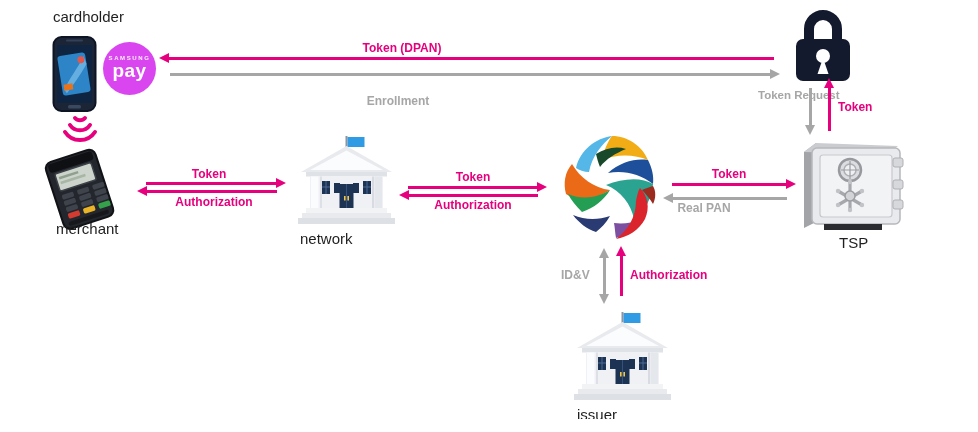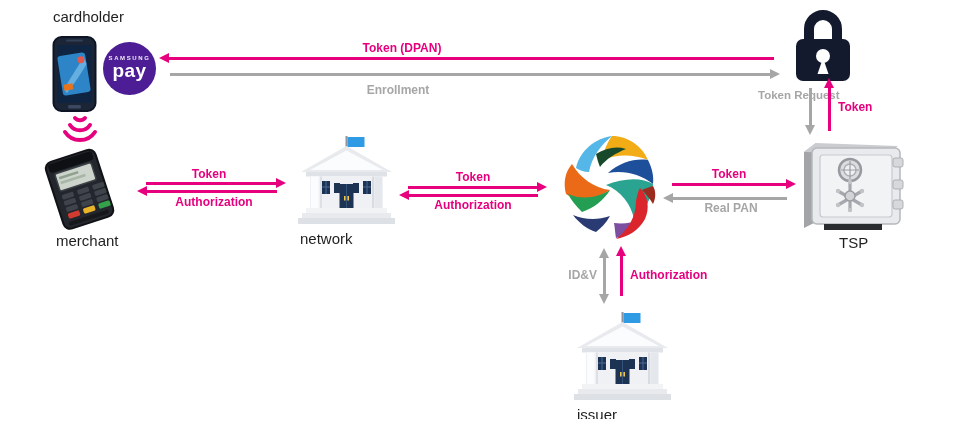--- a/index.html
+++ b/index.html
@@ -21,21 +21,21 @@
   .arrow.h.hl::before{content:"";position:absolute;left:-9px;top:-4px;
     border-top:5.5px solid transparent;border-bottom:5.5px solid transparent;border-right:10px solid;}
   .arrow.h.hr::after{content:"";position:absolute;right:-9px;top:-4px;
     border-top:5.5px solid transparent;border-bottom:5.5px solid transparent;border-left:10px solid;}
   .arrow.v.hu::before{content:"";position:absolute;top:-9px;left:-4px;
     border-left:5.5px solid transparent;border-right:5.5px solid transparent;border-bottom:10px solid;}
   .arrow.v.hd::after{content:"";position:absolute;bottom:-9px;left:-4px;
     border-left:5.5px solid transparent;border-right:5.5px solid transparent;border-top:10px solid;}
   
   .spay{position:absolute;left:103px;top:42px;width:53px;height:53px;border-radius:50%;
-        background:#4c1d95;color:#fff;text-align:center;}
+        background:#d946ef;color:#fff;text-align:center;}
   .spay-top{font-size:6px;letter-spacing:1.6px;margin-top:13px;opacity:.92;font-weight:bold;}
   .spay-main{font-size:19px;font-weight:600;line-height:19px;letter-spacing:.5px;}
   .twoline{line-height:13px;font-size:11.5px;}
   .icon{position:absolute;}
 </style>
 </head>
 <body>
 
 <div class="canvas">
 
@@ -84,21 +84,21 @@
         <rect x="7" y="48" width="12" height="5" rx="1.5"></rect>
         <rect x="23" y="48" width="12" height="5" rx="1.5"></rect>
         <rect x="39" y="48" width="12" height="5" rx="1.5"></rect>
       </g>
       <rect x="7" y="54.5" width="12" height="5.5" rx="1.5" fill="#d23b2f"></rect>
       <rect x="23" y="54.5" width="12" height="5.5" rx="1.5" fill="#e9b428"></rect>
       <rect x="39" y="54.5" width="12" height="5.5" rx="1.5" fill="#35a14a"></rect>
       <rect x="5" y="63" width="42" height="4" rx="2" fill="#16181c"></rect>
     </g>
   </svg>
-  <div class="nlabel" style="left:56px;top:232px">merchant</div>
+  <div class="nlabel" style="left:56px;top:220px">merchant</div>
 
   <svg class="icon" style="left:294px;top:136px" width="106" height="88" viewBox="0 0 106 88">
     <rect x="51.5" y="0" width="2" height="13" fill="#8d949e"></rect>
     <rect x="53.5" y="1" width="17" height="10" fill="#2f9be4"></rect>
     <polygon points="52.5,10 7,36 98,36" fill="#e8eaee"></polygon>
     <polygon points="52.5,14.5 16,34 89,34" fill="#fbfcfd"></polygon>
     <rect x="12" y="36" width="81" height="4.5" fill="#dfe2e7"></rect>
     <rect x="16" y="40.5" width="73" height="31.5" fill="#f0f1f4"></rect>
     <rect x="17" y="40.5" width="7.5" height="31.5" fill="#fbfcfd"></rect>
     <rect x="26" y="40.5" width="2" height="31.5" fill="#dde0e5"></rect>
@@ -207,40 +207,40 @@
   <svg class="icon" style="left:795px;top:6px" width="56" height="77" viewBox="0 0 56 77">
     <path d="M14,36 V23 A14,14 0 0 1 42,23 V36" fill="none" stroke="#141a2e" stroke-width="10"></path>
     <rect x="1" y="33" width="54" height="42" rx="7" fill="#141a2e"></rect>
     <circle cx="28" cy="50" r="7" fill="#ffffff"></circle>
     <polygon points="28,52 22.5,68 33.5,68" fill="#ffffff"></polygon>
   </svg>
 
   <div class="albl mag ctr" style="left:402px;top:41px">Token (DPAN)</div>
   <div class="arrow h hl mag-bg" style="left:168px;top:57px;width:606px"></div>
   <div class="arrow h hr gry-bg" style="left:170px;top:73px;width:601px"></div>
-  <div class="albl gry ctr" style="left:398px;top:83px">Enrollment</div>
+  <div class="albl gry ctr" style="left:398px;top:94px">Enrollment</div>
 
   <div class="albl gry twoline" style="left:758px;top:89px;width:56px;text-align:right">Token Request</div>
   <div class="arrow v hd gry-bg" style="left:809px;top:88px;height:38px"></div>
   <div class="arrow v hu mag-bg" style="left:828px;top:87px;height:44px"></div>
   <div class="albl mag" style="left:838px;top:100px">Token</div>
 
   <div class="albl mag ctr" style="left:209px;top:167px">Token</div>
   <div class="arrow h hr mag-bg" style="left:146px;top:182px;width:131px"></div>
   <div class="arrow h hl mag-bg" style="left:146px;top:190px;width:131px"></div>
   <div class="albl mag ctr" style="left:214px;top:195px">Authorization</div>
 
   <div class="albl mag ctr" style="left:473px;top:170px">Token</div>
   <div class="arrow h hr mag-bg" style="left:408px;top:186px;width:130px"></div>
   <div class="arrow h hl mag-bg" style="left:408px;top:194px;width:130px"></div>
   <div class="albl mag ctr" style="left:473px;top:198px">Authorization</div>
 
   <div class="albl mag ctr" style="left:729px;top:167px">Token</div>
   <div class="arrow h hr mag-bg" style="left:672px;top:183px;width:115px"></div>
   <div class="arrow h hl gry-bg" style="left:672px;top:197px;width:115px"></div>
-  <div class="albl gry ctr" style="left:731px;top:201px">Real PAN</div>
-
-  <div class="albl gry" style="left:561px;top:268px;width:36px;text-align:right">ID&amp;V</div>
+  <div class="albl gry ctr" style="left:704px;top:201px">Real PAN</div>
+
+  <div class="albl gry" style="left:561px;top:268px;width:36px;text-align:left">ID&amp;V</div>
   <div class="arrow v hu hd gry-bg" style="left:603px;top:257px;height:38px"></div>
   <div class="arrow v hu mag-bg" style="left:620px;top:255px;height:41px"></div>
   <div class="albl mag" style="left:630px;top:268px">Authorization</div>
 
 </div>
 
 </body></html>

